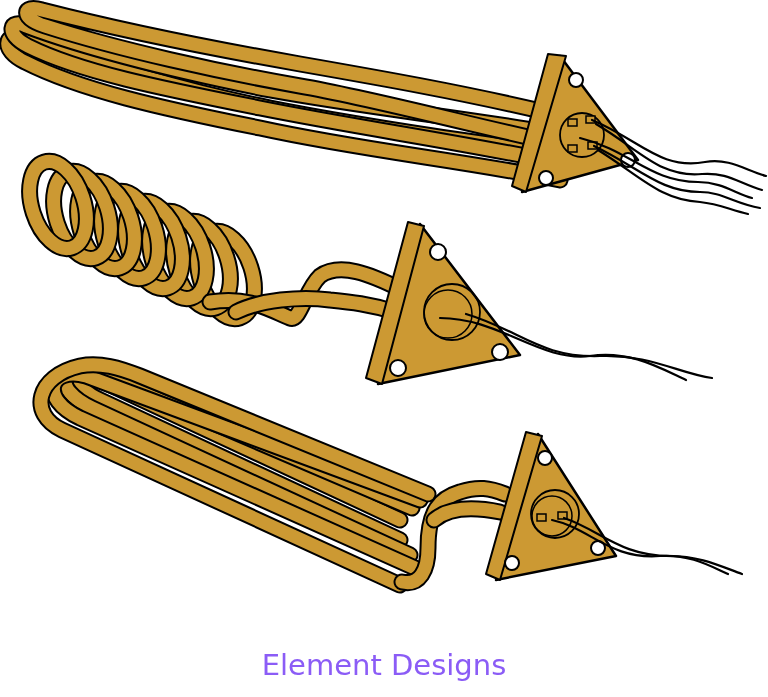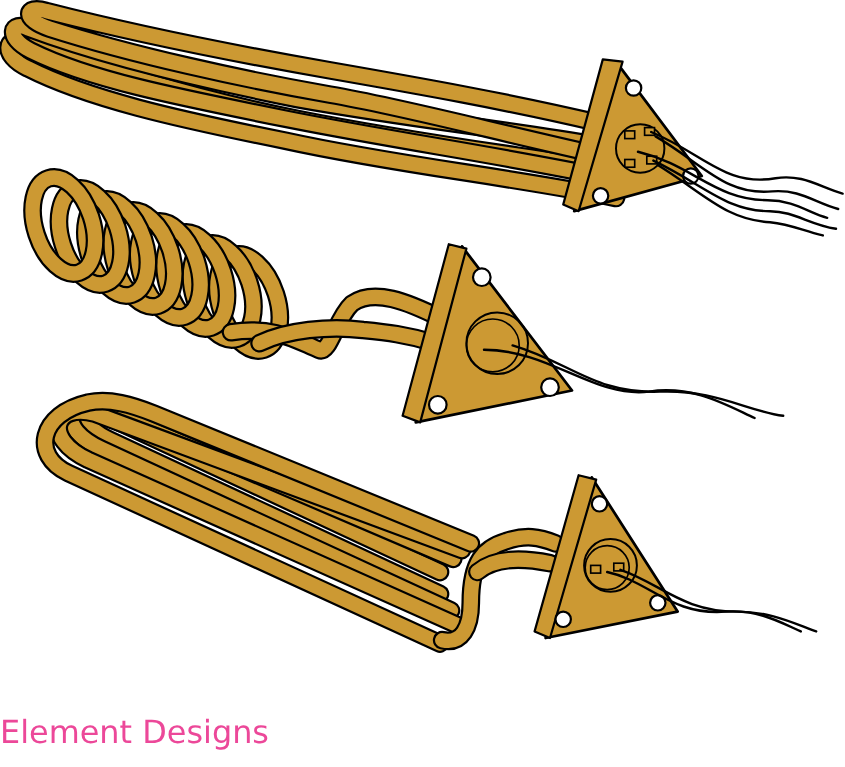--- a/index.html
+++ b/index.html
@@ -1,20 +1,20 @@
 <!DOCTYPE html>
 <html><head>
   <meta charset="utf-8">
   <style>
     html, body { margin: 0; padding: 0; background: #ffffff; }
     body { width: 768px; height: 697px; overflow: hidden; position: relative; }
     #stage { position: absolute; left: 0; top: 0; width: 768px; height: 697px; }
     .caption {
-      position: absolute; left: 0; top: 648px; width: 768px; text-align: left;
-      font-family: "DejaVu Sans", sans-serif; font-size: 29px; color: #ec4899;
+      position: absolute; left: 0; top: 648px; width: 768px; text-align: center;
+      font-family: "DejaVu Sans", sans-serif; font-size: 29px; color: #8b5cf6;
       letter-spacing: 0px;
     }
     .tube { fill: none; stroke-linecap: round; stroke-linejoin: round; }
   </style>
 </head>
 <body>
 
 <svg id="stage" viewBox="0 0 768 697" xmlns="http://www.w3.org/2000/svg">
   <defs>
     

